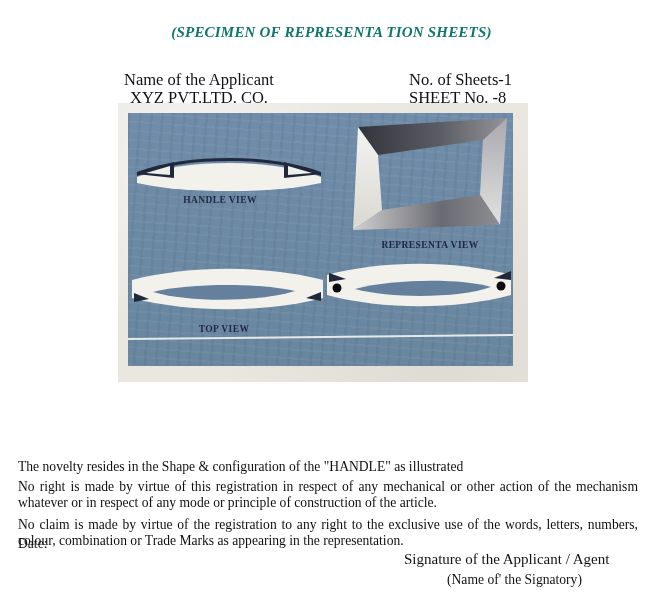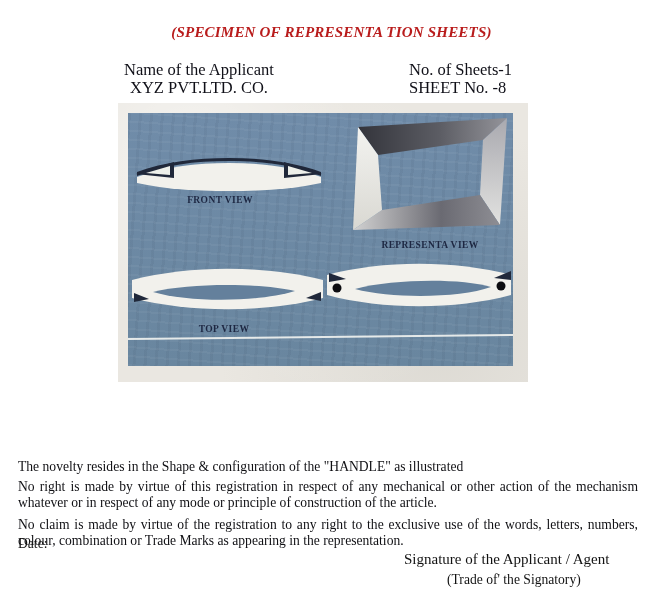--- a/index.html
+++ b/index.html
@@ -13,23 +13,23 @@
   }
   .abs{position:absolute;}
   .doc-title{
     top:24px;left:0;right:0;
     text-align:center;
     padding-left:13px;
     font-size:15px;
     font-weight:bold;
     font-style:italic;
     letter-spacing:.2px;
-    color:#b91c1c;
+    color:#0f766e;
   }
-  .hdr{font-size:16.5px;color:#101018;white-space:nowrap;}
+  .hdr{font-size:16.5px;color:#101018;white-space:nowrap;margin-top:10px;}
   .hdr-applicant-label{top:60px;left:124px;}
   .hdr-applicant-name{top:78px;left:130px;text-align:right;}
   .hdr-sheets{top:60px;left:409px;}
   .hdr-sheetno{top:78px;left:409px;}
 
   
   .scan-area{
     top:103px;left:118px;width:410px;height:279px;
     background:
       radial-gradient(circle at 18% 22%, rgba(255,255,255,.55), transparent 42%),
@@ -135,28 +135,28 @@
 
     <svg class="drawing" style="left:197px;top:145px;" width="190" height="52" viewBox="0 0 190 52">
       <path d="M2,17 C58,2 130,2 186,17 L186,37 C130,52 58,52 2,37 Z" fill="#f2f1ec"></path>
       <path d="M30,31 C68,21 135,20 166,29 C135,40 68,41 30,31 Z" fill="#64809c"></path>
       <polygon points="4,15 21,21 4,24" fill="#20283a"></polygon>
       <polygon points="186,13 169,20 186,22" fill="#20283a"></polygon>
       <circle cx="12" cy="30" r="4.5" fill="#0c0c10"></circle>
       <circle cx="176" cy="28" r="4.5" fill="#0c0c10"></circle>
     </svg>
 
-    <div class="view-label" style="left:92px;top:82px;">FRONT VIEW</div>
+    <div class="view-label" style="left:92px;top:82px;">HANDLE VIEW</div>
     <div class="view-label" style="left:302px;top:127px;">REPRESENTA VIEW</div>
     <div class="view-label" style="left:96px;top:211px;">TOP VIEW</div>
     <div class="view-label" style="left:319px;top:227px;margin-top:36px;">BOTTOM VIEW</div>
 
     <div class="scratch"></div>
   </div>
 </div>
 
 <div class="abs note novelty">The novelty resides in the Shape &amp; configuration of the "HANDLE" as illustrated</div>
 <div class="abs note just claim1">No right is made by virtue of this registration in respect of any mechanical or other action of the mechanism whatever or in respect of any mode or principle of construction of the article.</div>
 <div class="abs note just claim2">No claim is made by virtue of the registration to any right to the exclusive use of the words, letters, numbers, colour, combination or Trade Marks as appearing in the representation.</div>
 
 <div class="abs date-label">Date:</div>
 <div class="abs sig-label">Signature of the Applicant / Agent</div>
-<div class="abs signatory-label">(Trade of' the Signatory)</div>
+<div class="abs signatory-label">(Name of' the Signatory)</div>
 
 </body></html>

